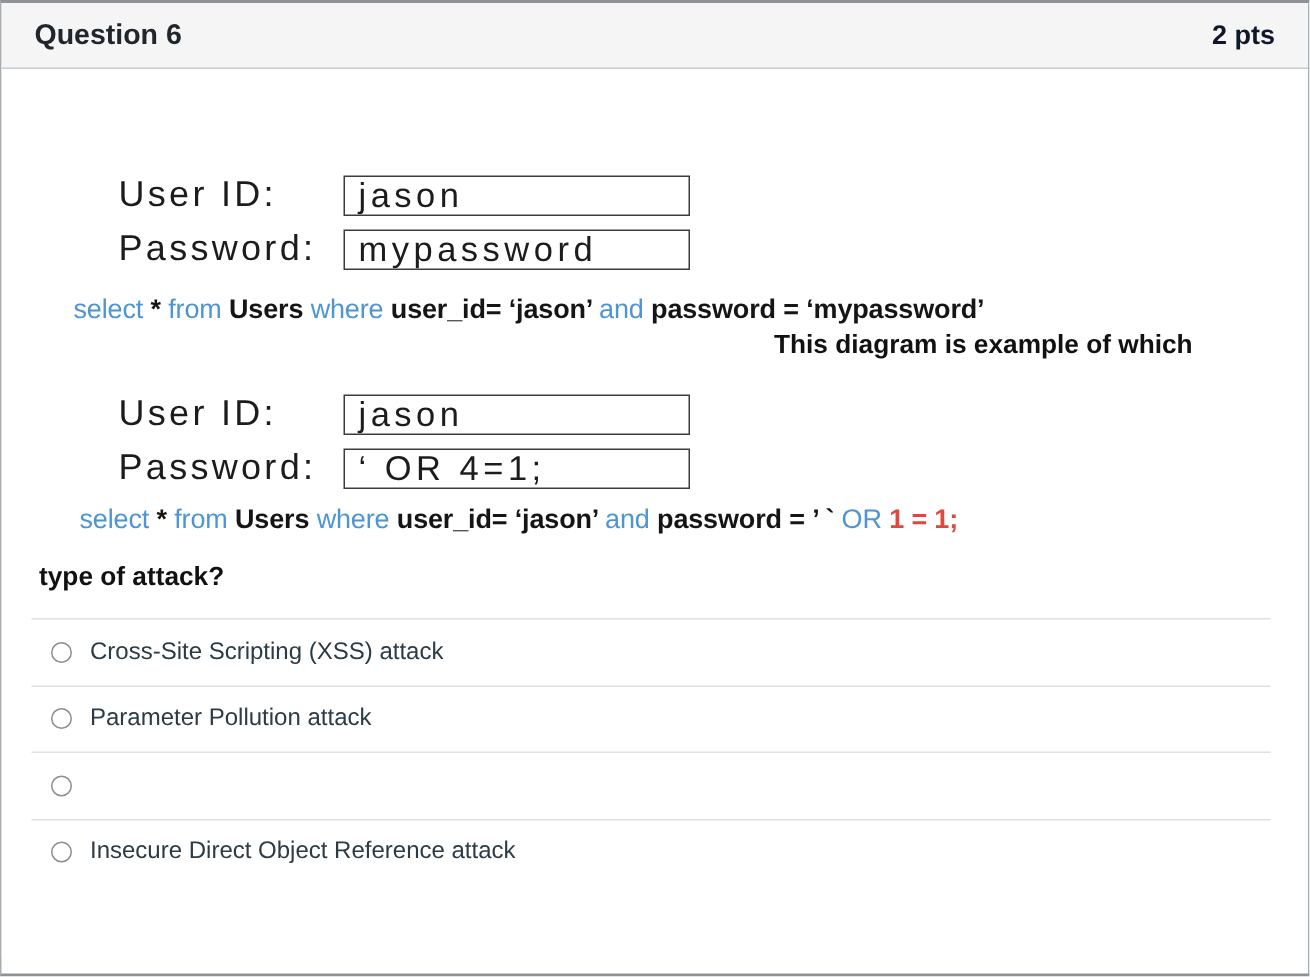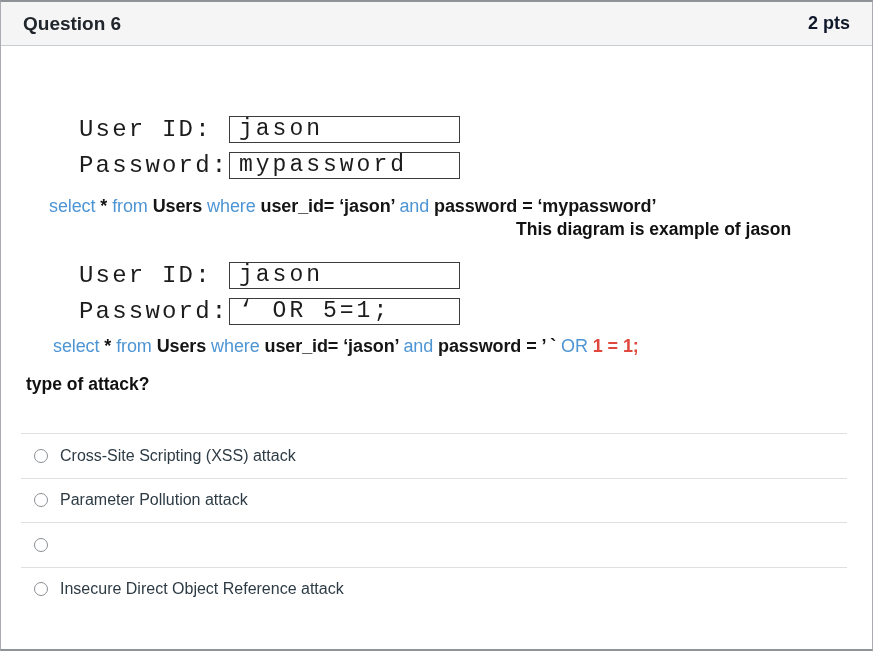--- a/index.html
+++ b/index.html
@@ -26,21 +26,21 @@
   .q-title { font-size:19px; font-weight:bold; color:#20262b; }
   .q-pts   { font-size:18px; font-weight:bold; color:#0f172a; }
 
   
   .q-body { position:relative; height:592px; background:#fff; }
 
   
   .form-row {
     position:absolute; left:78px;
     display:flex; align-items:center;
-    font-family:Liberation Mono, monospace;
+    font-family:Liberation Sans, sans-serif;
   }
   .form-label {
     width:150px; flex:none;
     font-size:24px; letter-spacing:2.2px; color:#1c1c1c; white-space:nowrap;
   }
   .form-box {
     width:231px; height:27px; flex:none;
     border:1px solid #3c3c3c; background:#fff;
     font-size:23px; letter-spacing:3px; color:#1c1c1c;
     padding:0 0 2px 9px; line-height:24px; white-space:nowrap; overflow:hidden;
@@ -50,21 +50,21 @@
     position:absolute;
     font-size:18px; white-space:nowrap; letter-spacing:-0.1px;
   }
   .tok-kw    { color:var(--kw,#4e95d4); font-weight:400; }
   .tok-plain { color:#151515; font-weight:700; }
   .tok-lit   { color:var(--lit,#e0483e); font-weight:700; }
 
   .q-text { position:absolute; font-size:17.5px; font-weight:bold; color:#111; white-space:nowrap; }
 
   
-  .options { position:absolute; top:387px; left:0; right:0; }
+  .options { position:absolute; top:366px; left:0; right:0; }
   .option-row {
     height:44.5px;
     margin-left:20px; margin-right:25px;
     border-top:1px solid #dddfe1;
     display:flex; align-items:center;
     padding-left:13px;
     cursor:pointer;
   }
   .radio {
     width:14px; height:14px; flex:none;
@@ -97,25 +97,25 @@
       <span class="form-box">mypassword</span>
     </div>
     <div class="sql-line" style="left:48px; top:150px;"><span class="tok-kw">select</span><span class="tok-plain"> * </span><span class="tok-kw">from</span><span class="tok-plain"> Users </span><span class="tok-kw">where</span><span class="tok-plain"> user_id= ‘jason’ </span><span class="tok-kw">and</span><span class="tok-plain"> password = ‘mypassword’</span></div>
 
     <div class="form-row" style="top:216px;">
       <span class="form-label">User ID:</span>
       <span class="form-box">jason</span>
     </div>
     <div class="form-row" style="top:252px;">
       <span class="form-label">Password:</span>
-      <span class="form-box">‘ OR 5=1;</span>
+      <span class="form-box">‘ OR 4=1;</span>
     </div>
     <div class="sql-line" style="left:52px; top:290px;"><span class="tok-kw">select</span><span class="tok-plain"> * </span><span class="tok-kw">from</span><span class="tok-plain"> Users </span><span class="tok-kw">where</span><span class="tok-plain"> user_id= ‘jason’ </span><span class="tok-kw">and</span><span class="tok-plain"> password = ’ ` </span><span class="tok-kw">OR</span><span class="tok-lit"> 1 = 1;</span></div>
 
-    <div class="q-text" style="left:515px; top:173px;">This diagram is example of jason</div>
+    <div class="q-text" style="left:515px; top:173px;">This diagram is example of which</div>
     <div class="q-text" style="left:25px; top:328px;">type of attack?</div>
 
     <div class="options" id="options">
   <div class="option-row">
     <span class="radio"></span>
     <span class="option-label">Cross-Site Scripting (XSS) attack</span>
   </div>
 
   <div class="option-row">
     <span class="radio"></span>

